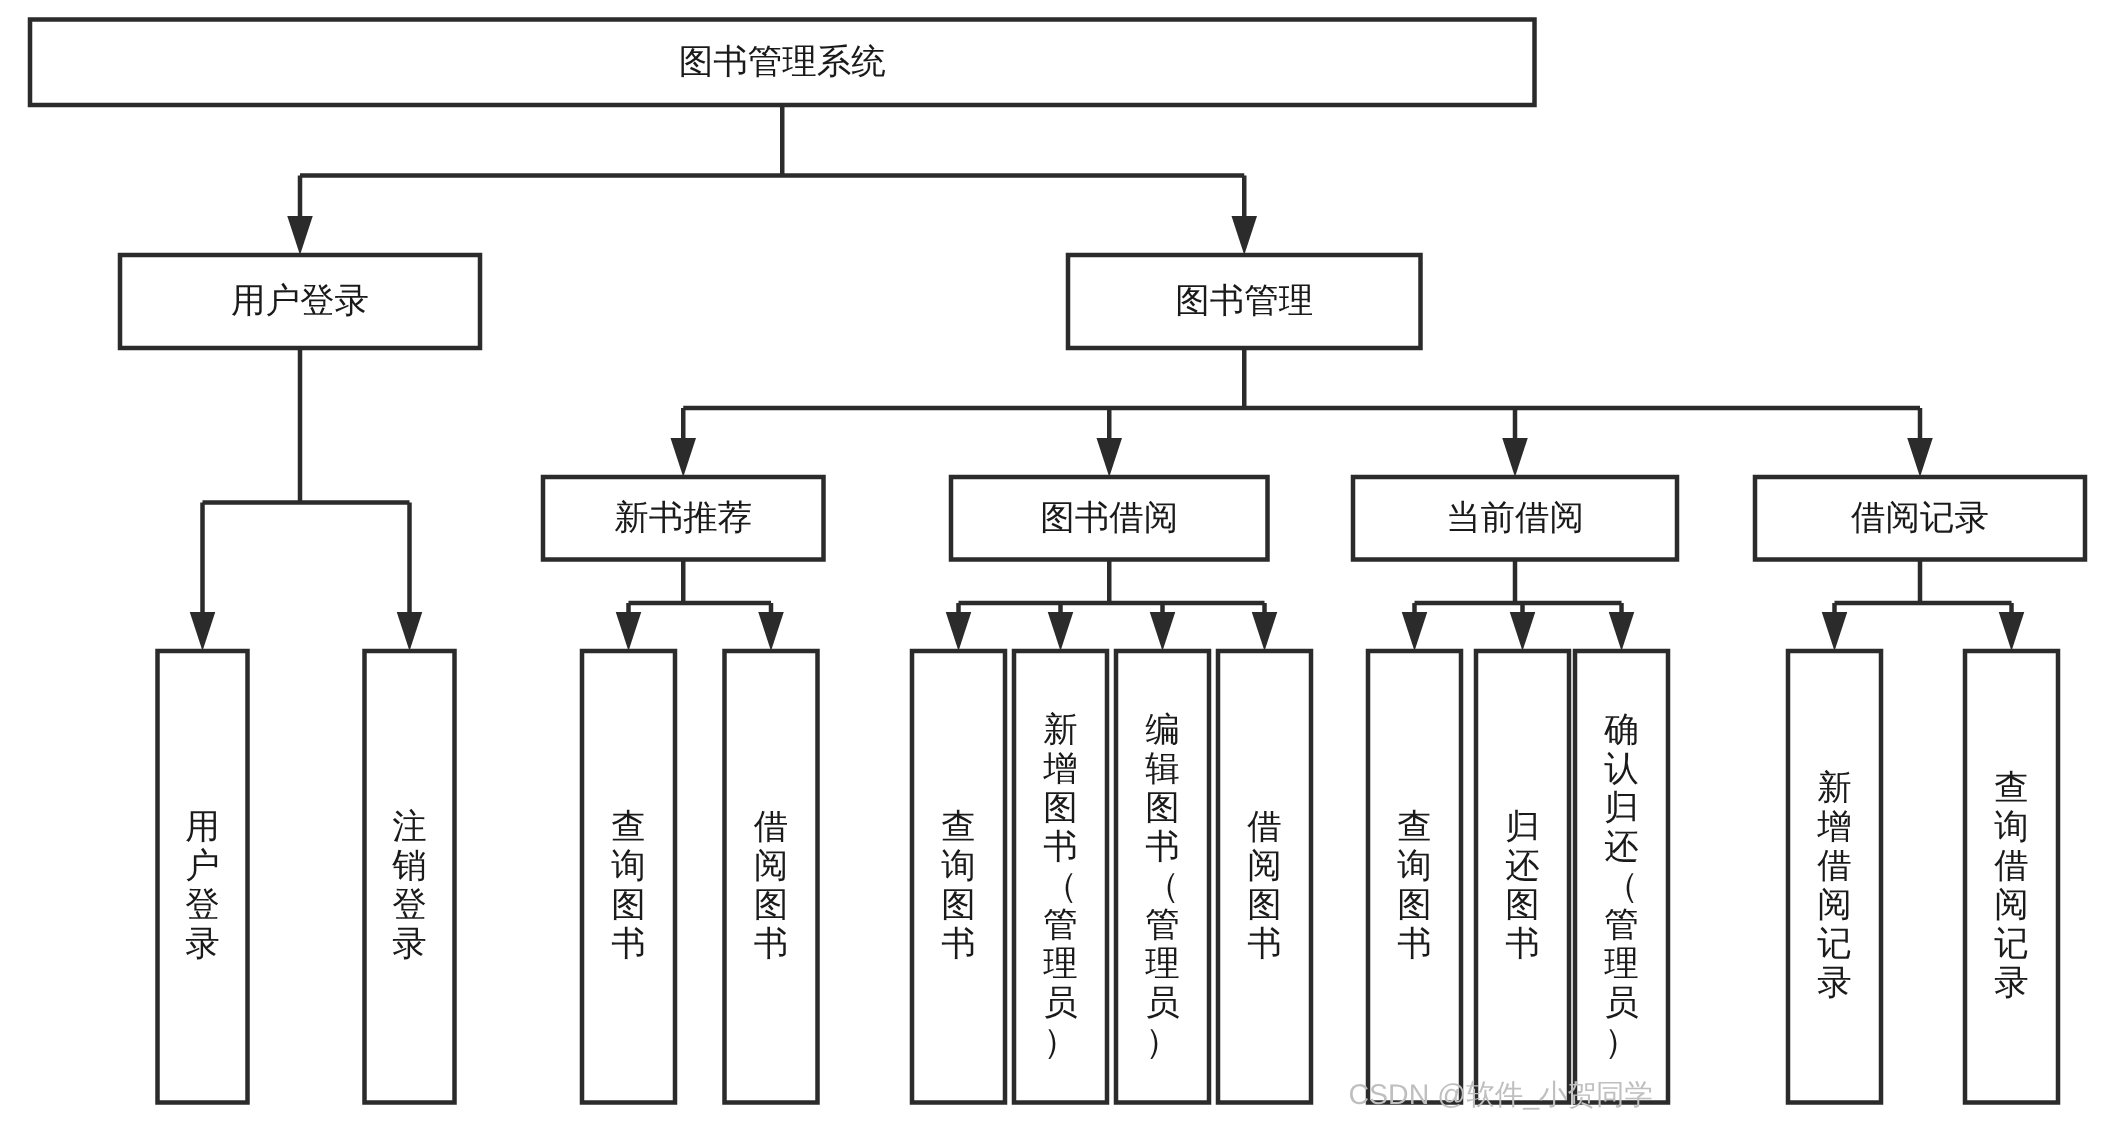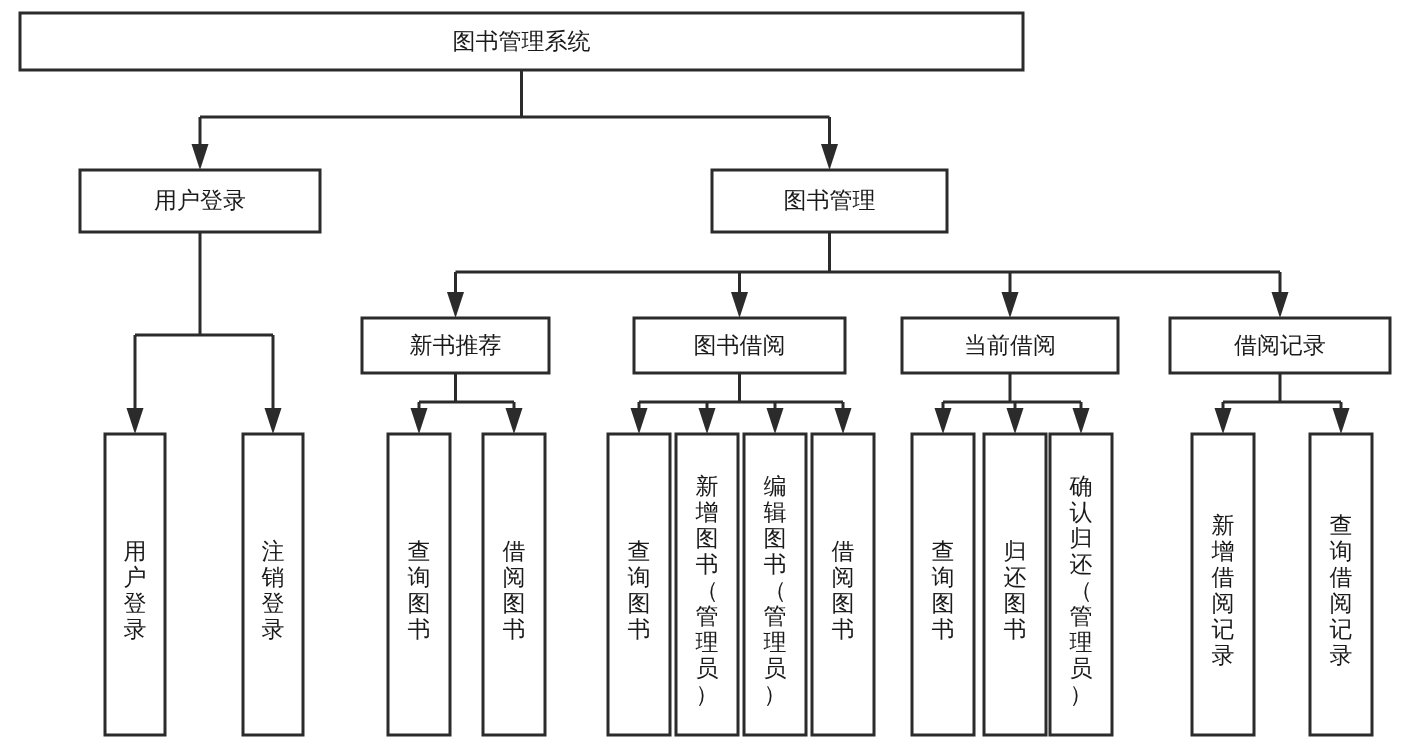--- a/index.html
+++ b/index.html
@@ -208,13 +208,14 @@
         <g>
           <rect x="1192" y="434" width="62" height="301" class="node-rect"></rect>
           <text x="1223" class="node-label" font-size="23"><tspan x="1223" y="526.78">新</tspan><tspan x="1223" y="552.78">增</tspan><tspan x="1223" y="578.78">借</tspan><tspan x="1223" y="604.78">阅</tspan><tspan x="1223" y="630.78">记</tspan><tspan x="1223" y="656.78">录</tspan></text>
         </g>
         <g>
           <rect x="1310" y="434" width="62" height="301" class="node-rect"></rect>
           <text x="1341" class="node-label" font-size="23"><tspan x="1341" y="526.78">查</tspan><tspan x="1341" y="552.78">询</tspan><tspan x="1341" y="578.78">借</tspan><tspan x="1341" y="604.78">阅</tspan><tspan x="1341" y="630.78">记</tspan><tspan x="1341" y="656.78">录</tspan></text>
         </g>
       </g>
   </svg>
+  <div class="watermark">CSDN @软件_小贺同学</div>
 </div>
 
 </body></html>

